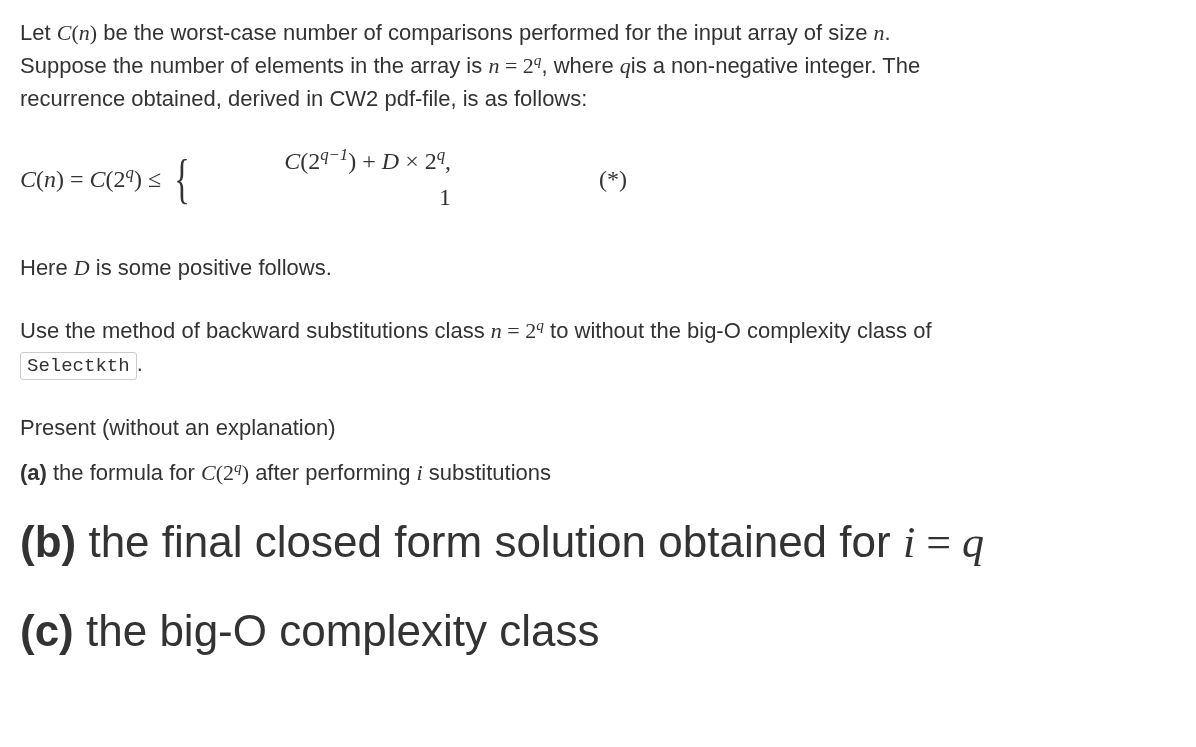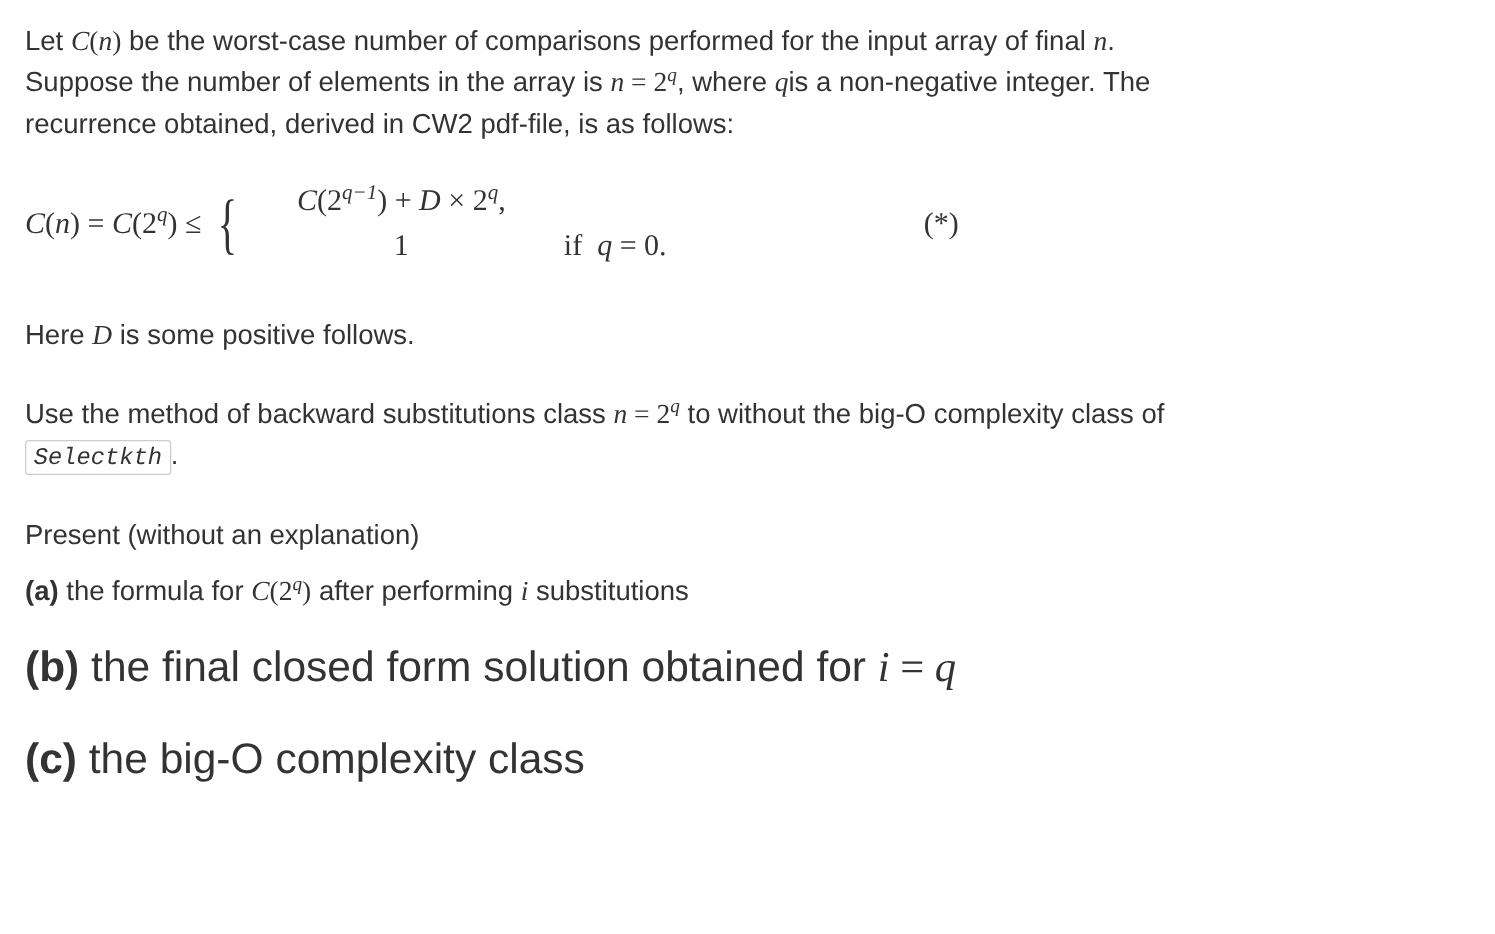--- a/index.html
+++ b/index.html
@@ -57,21 +57,21 @@
       flex-direction: column;
       font-family: 'Cambria Math', 'Times New Roman', serif;
       font-size: 24px;
     }
     .case-row {
       display: flex;
       gap: 0;
     }
     .case-expr {
       width: 260px;
-      text-align: center;
+      text-align: right;
     }
     .case-cond {
       width: 140px;
       font-style: normal;
     }
     .sup {
       font-size: 0.7em;
       vertical-align: super;
       line-height: 0;
     }
@@ -83,36 +83,35 @@
     .spacer {
       height: 18px;
     }
     .code-box {
       font-family: 'Consolas', 'Courier New', monospace;
       font-size: 19px;
       background: #fff;
       border: 1px solid #ccc;
       padding: 2px 6px;
       border-radius: 3px;
-      font-style: italic;
     }
     .big-line {
-      font-size: 34px;
+      font-size: 44px;
       margin-top: 18px;
       line-height: 1.6;
     }
     .bold {
       font-weight: bold;
     }
   </style>
 </head>
 <body>
 
 <div class="para">
-  <span>Let </span><span class="math-italic"><span>C</span><span class="math-roman">(</span><span>n</span><span class="math-roman">)</span></span><span> be the worst-case number of comparisons performed for the input array of final </span><span class="math-italic">n</span><span>.</span>
+  <span>Let </span><span class="math-italic"><span>C</span><span class="math-roman">(</span><span>n</span><span class="math-roman">)</span></span><span> be the worst-case number of comparisons performed for the input array of size </span><span class="math-italic">n</span><span>.</span>
   <br>
   <span>Suppose the number of elements in the array is </span><span class="math-italic"><span>n</span> <span class="math-roman">=</span> <span class="math-roman">2</span><span class="sup">q</span></span><span>, where </span><span class="math-italic">q</span><span>is a non-negative integer. The</span>
   <br>
   <span>recurrence obtained, derived in CW2 pdf-file, is as follows:</span>
 </div>
 
 <div class="equation-block">
   <span class="eq-left">
     <span>C</span><span class="math-roman">(</span><span>n</span><span class="math-roman">)</span>
     <span class="math-roman"> </span><span class="math-roman">=</span><span class="math-roman"> </span>
@@ -122,21 +121,20 @@
   <span class="brace-wrap">
     <span class="brace">{</span>
     <span class="cases">
       <span class="case-row">
         <span class="case-expr">
           <span class="math-italic">C</span><span class="math-roman">(2</span><span class="sup math-italic">q−1</span><span class="math-roman">) + </span><span class="math-italic">D</span><span class="math-roman"> × 2</span><span class="sup math-italic">q</span><span class="math-roman">,</span>
         </span>
       </span>
       <span class="case-row">
         <span class="case-expr math-roman">1</span>
-        <span class="case-cond"><span class="math-roman">if&nbsp;&nbsp;</span><span class="math-italic">q</span><span class="math-roman"> = 0.</span></span>
       </span>
     </span>
   </span>
   <span class="eq-label">(*)</span>
 </div>
 
 <div class="para">
   <span>Here </span><span class="math-italic">D</span><span> is some positive follows.</span>
 </div>
 

